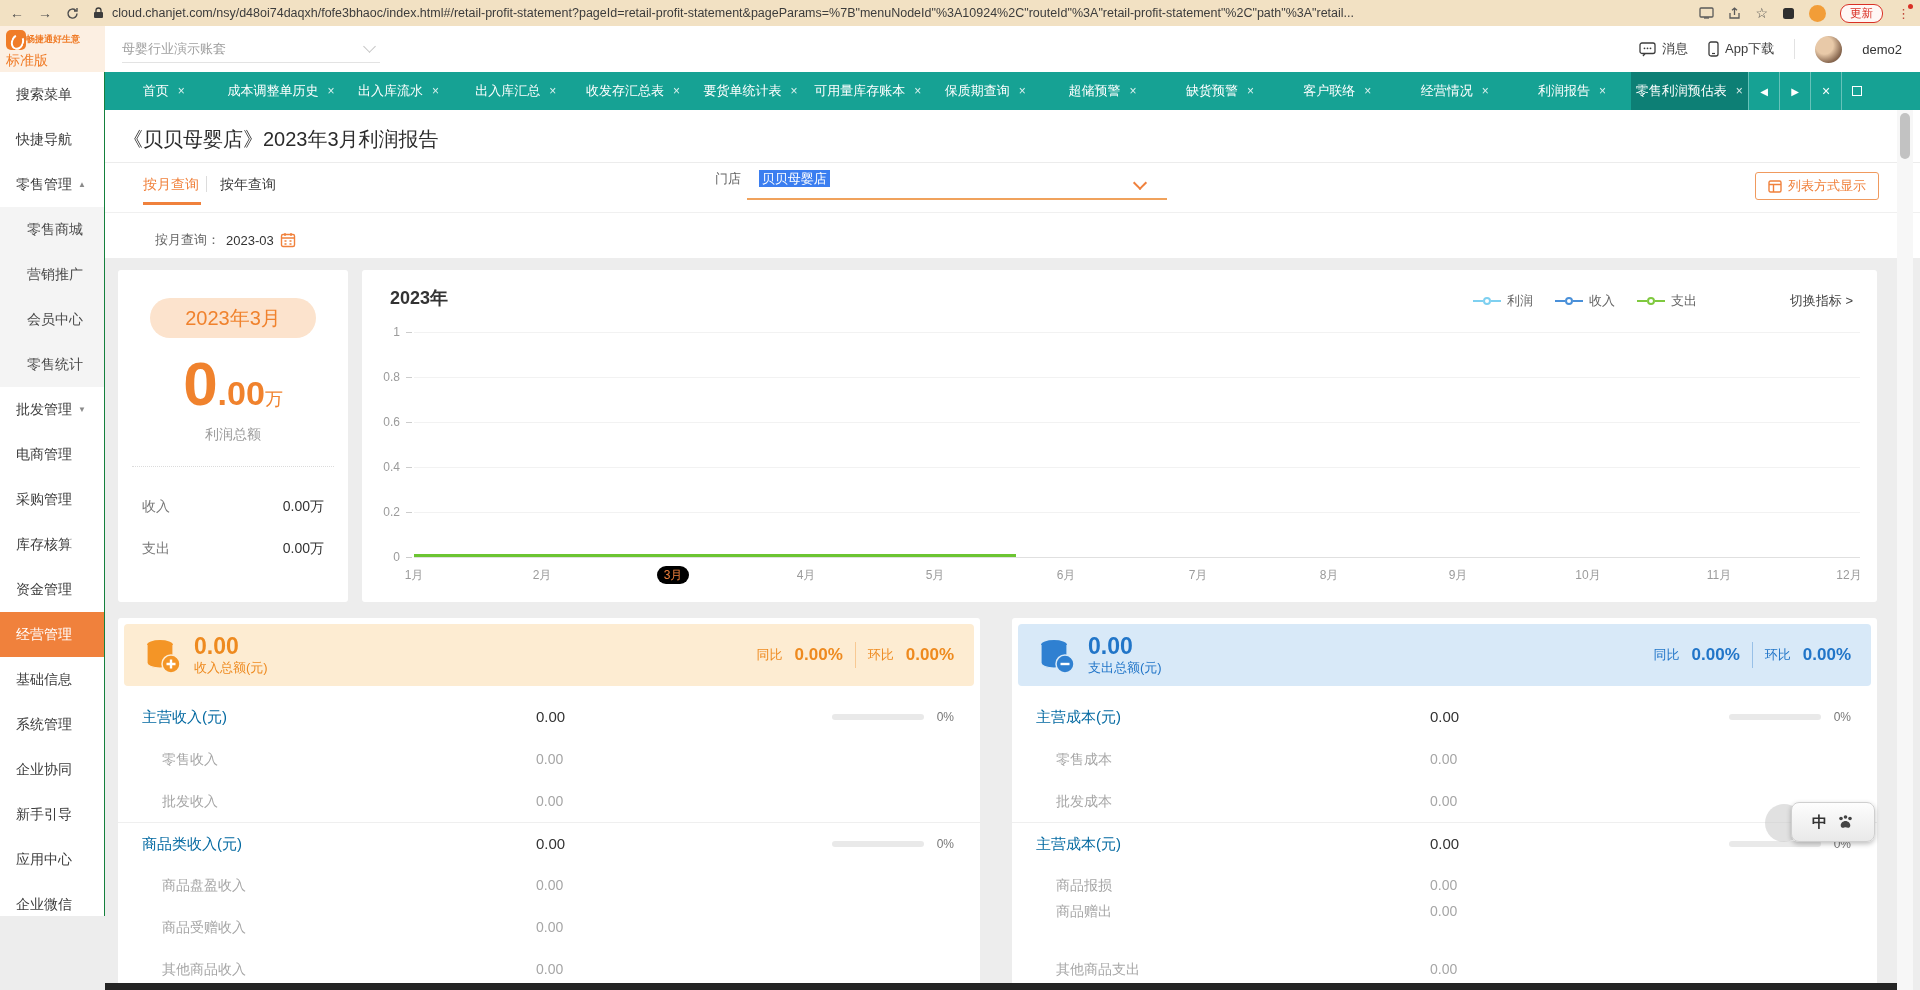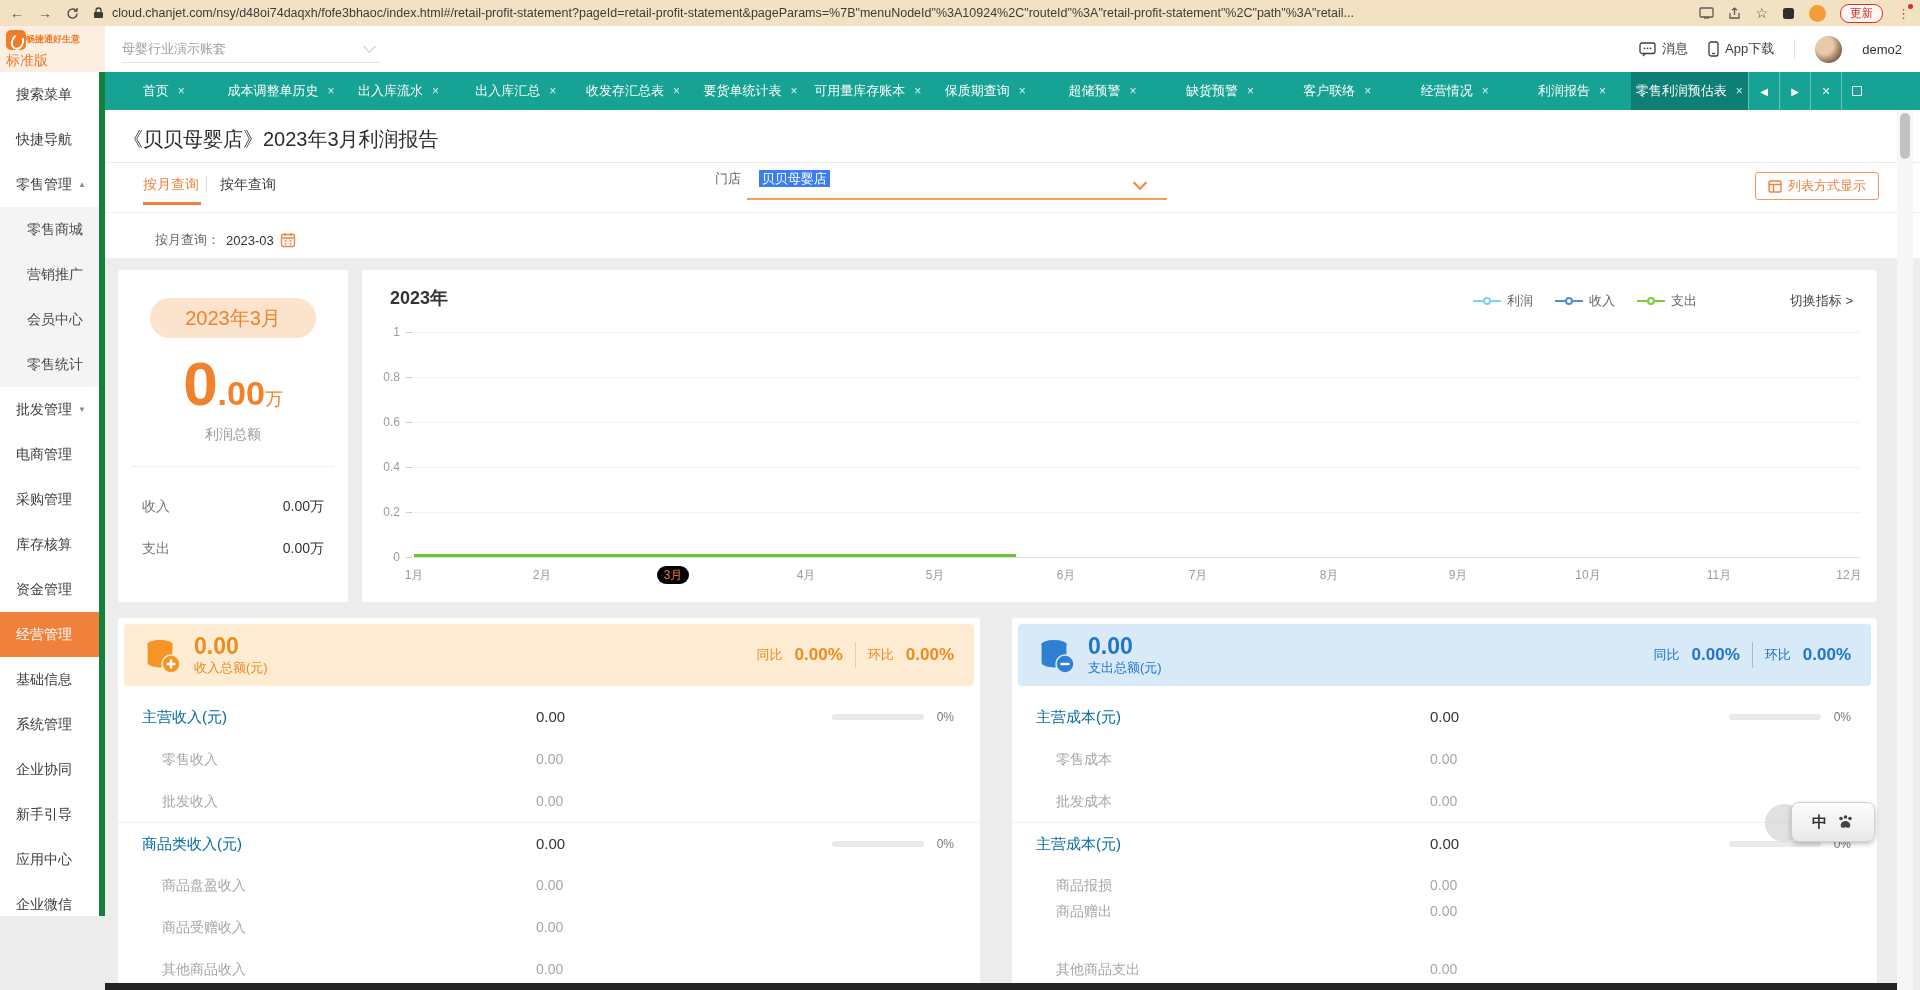--- a/index.html
+++ b/index.html
@@ -44,21 +44,21 @@
   .tb-tabs{display:flex;width:1643px}
   .tb-tab{flex:1;display:flex;align-items:center;justify-content:center;gap:9px;color:#fff;font-size:13px;cursor:pointer;white-space:nowrap}
   .tb-tab.active{background:#0d7f75}
   .tb-close{font-size:12px;opacity:.85}
   .tb-controls{display:flex;height:38px}
   .tb-btn{width:31px;display:flex;align-items:center;justify-content:center;color:#fff;
           border-left:1px solid rgba(255,255,255,.35);font-size:10px;cursor:pointer}
   .fs-box{width:10px;height:10px;border:1.5px solid #fff}
 
   
-  .sidebar{position:absolute;left:0;top:72px;width:105px;height:844px;background:#fff;border-right:6px solid #15803d;overflow:hidden}
+  .sidebar{position:absolute;left:0;top:72px;width:105px;height:844px;background:#fff;border-right:1px solid #15803d;overflow:hidden}
   .side-item{height:45px;display:flex;align-items:center;padding-left:16px;font-size:14px;color:#3c3c3c;cursor:pointer;gap:6px}
   .side-item.child{padding-left:27px;background:#f4f4f4;color:#4a4a4a}
   .side-item.active{background:#f0813c;color:#fff}
   .side-arrow{font-size:8px;color:#8a8a8a}
 
   
   .main{position:absolute;left:105px;top:110px;width:1624px;height:880px;background:#ededed}
   .white-band{position:absolute;left:0;top:0;width:1815px;height:148px;background:#fff}
   .page-title{position:absolute;left:18px;top:16px;font-size:20px;color:#2b2b2b;font-weight:500}
   .q-topline{position:absolute;left:0;top:52px;width:1815px;height:1px;background:#ececec}

